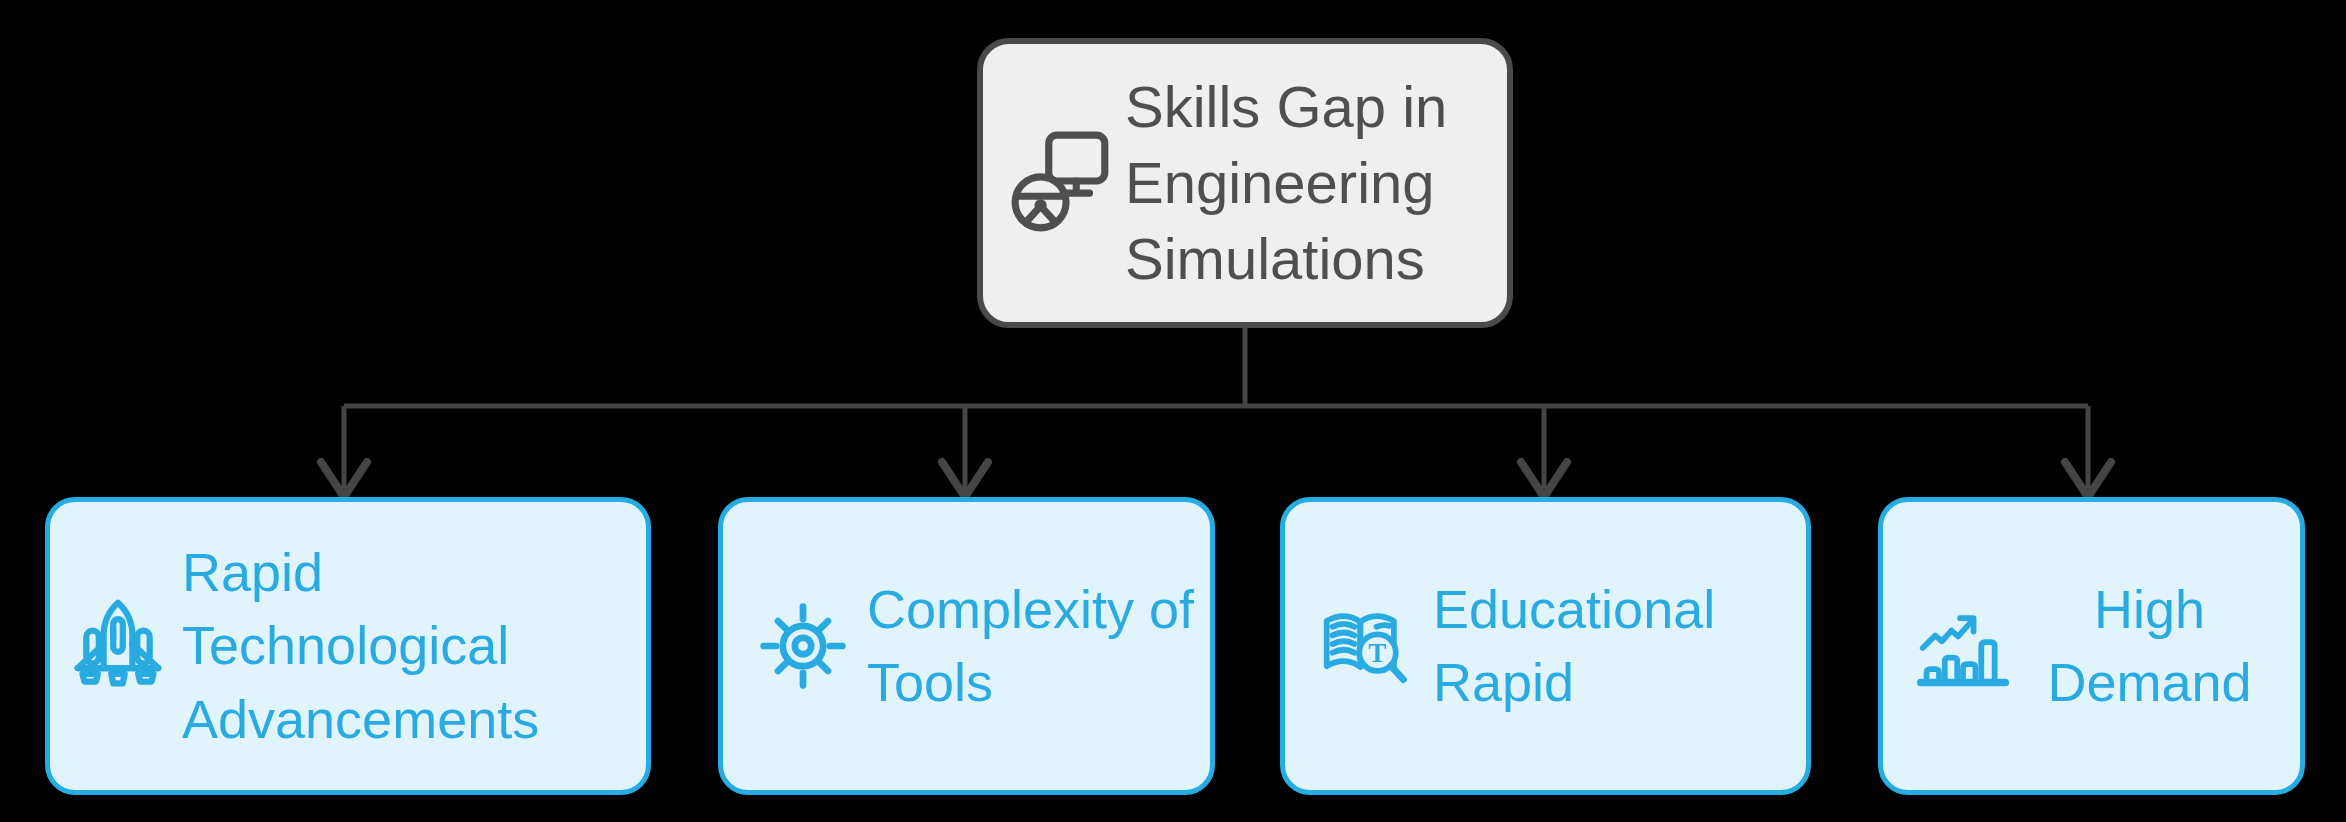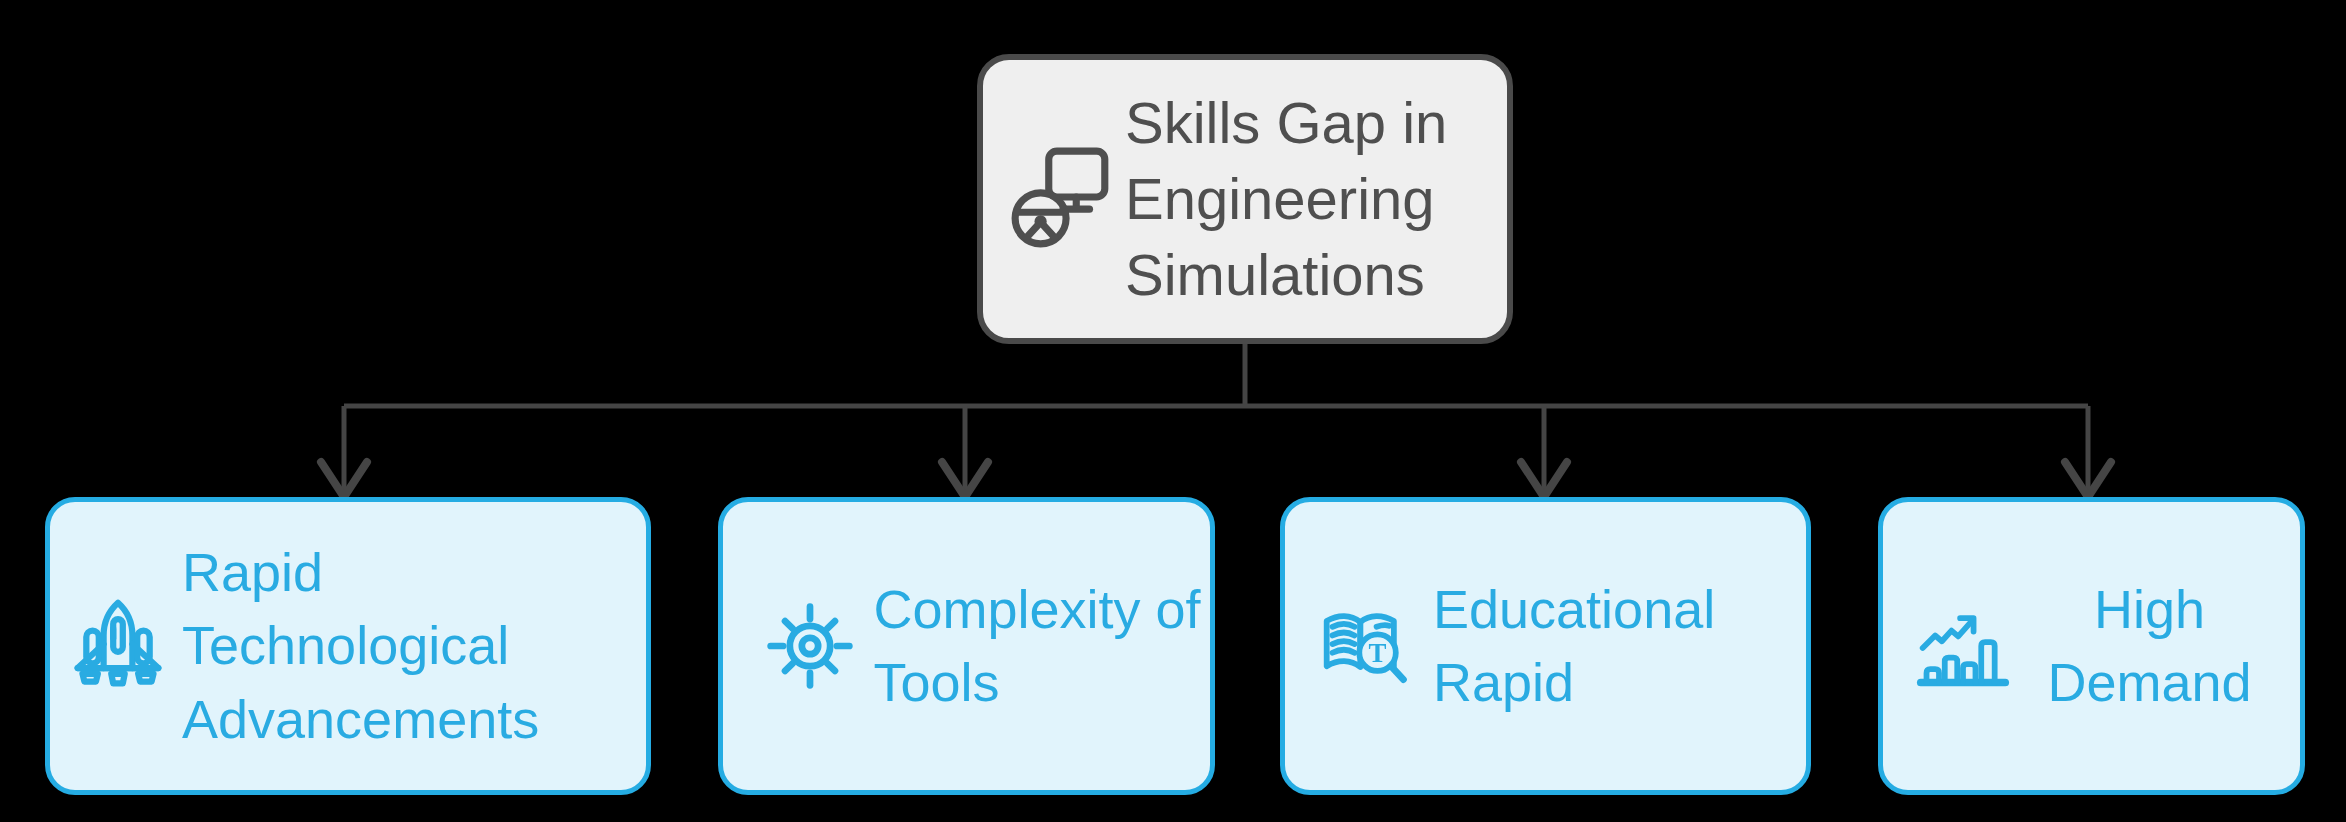--- a/index.html
+++ b/index.html
@@ -33,37 +33,36 @@
     top: 38px;
     width: 536px;
     height: 290px;
     background: #efefef;
     border: 6px solid #4a4a4a;
     color: #4f4f4f;
     font-size: 58px;
     line-height: 1.31;
     padding-left: 28px;
     gap: 12px;
-    margin-top: 16px;
   }
   .node-child {
     top: 497px;
     height: 298px;
     background: #e1f4fc;
     border: 5px solid #25ace3;
     color: #29abe2;
     font-size: 54px;
     line-height: 1.36;
     padding-left: 32px;
     gap: 16px;
     border-radius: 30px;
   }
   .node-child .label { display: block; }
   #child-0 { left: 45px;   width: 606px; padding-left: 20px; }
-  #child-1 { left: 718px;  width: 497px; justify-content: center; }
+  #child-1 { left: 718px;  width: 497px; }
   #child-2 { left: 1280px; width: 531px; }
   #child-3 { left: 1878px; width: 427px; }
   #child-0 .label { width: 430px; }
   #child-1 .label { width: 330px; }
   #child-2 .label { width: 345px; }
   #child-3 .label { width: 245px; text-align: center; }
   .node-root .label { width: 362px; }
   .icon-wrap {
     flex: 0 0 auto;
     display: flex;

